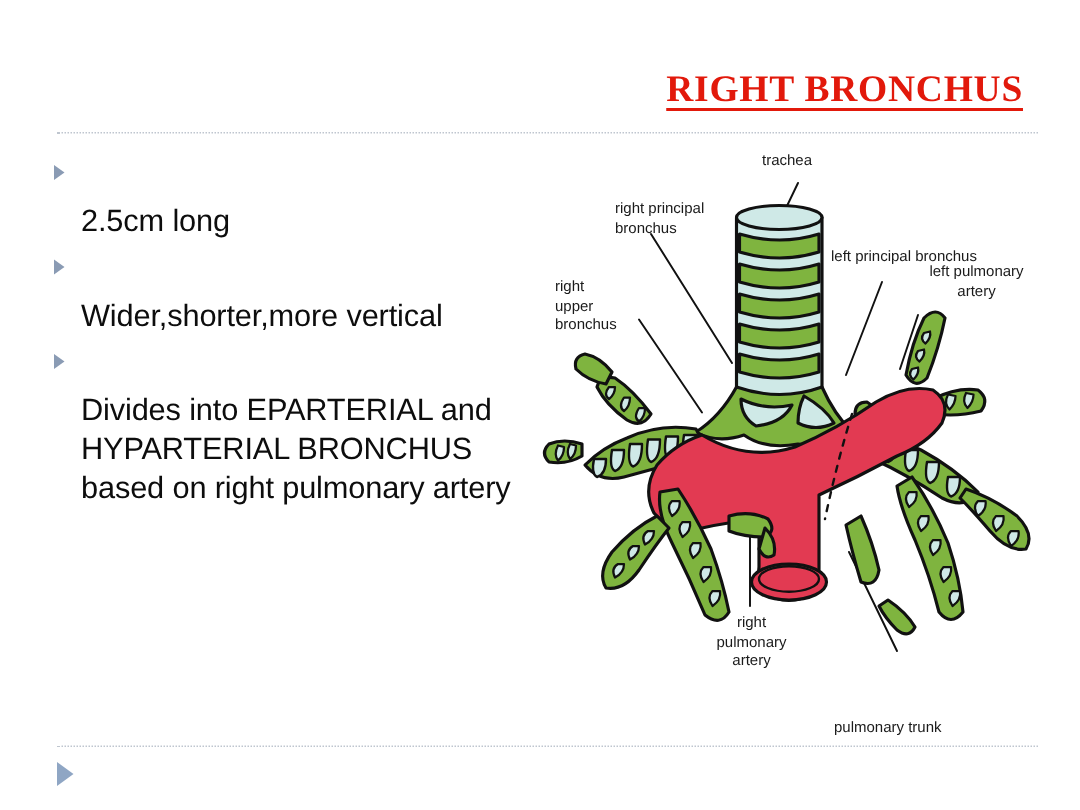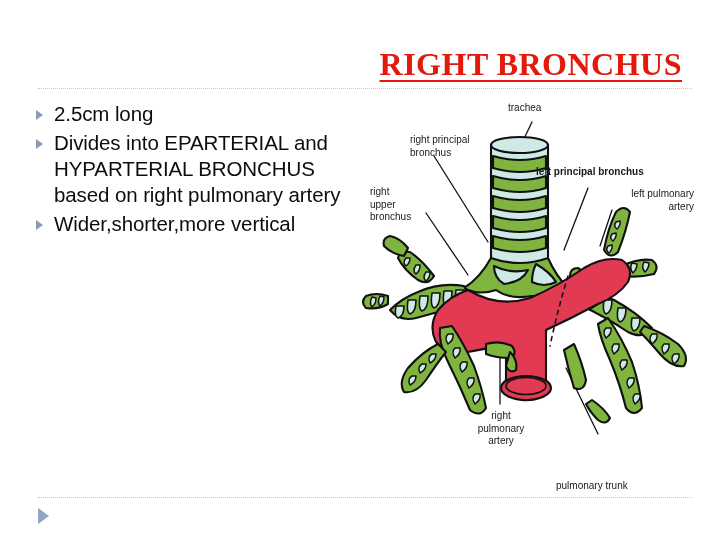--- a/index.html
+++ b/index.html
@@ -15,21 +15,21 @@
     font-family: "Liberation Sans", sans-serif;
   }
 
   
   .slide-title {
     position: absolute;
     right: 38px;
     top: 46px;
     font-family: "Liberation Serif", serif;
     font-weight: bold;
-    font-size: 32px;
+    font-size: 25px;
     letter-spacing: 0.5px;
     color: #e2190b;
     text-decoration: underline;
     text-underline-offset: 5px;
     text-decoration-thickness: 2px;
     white-space: nowrap;
   }
 
   
   .divider {
@@ -67,20 +67,21 @@
     border-left: 7px solid #8a9bb4;
     border-top: 5px solid transparent;
     border-bottom: 5px solid transparent;
   }
   .bullet-text {
     flex: 1 1 auto;
     font-size: 20.5px;
     line-height: 26px;
     color: #0d0d0d;
     letter-spacing: -0.1px;
+    margin-top: 34px;
   }
 
   
   .footer-marker {
     position: absolute;
     left: 38px;
     top: 508px;
     width: 0;
     height: 0;
     border-left: 11px solid #8fa6c4;
@@ -101,22 +102,22 @@
   .fig-label {
     position: absolute;
     font-size: 10px;
     line-height: 12.5px;
     color: #1a1a1a;
     font-family: "Liberation Sans", sans-serif;
     white-space: pre-line;
   }
   .lbl-trachea        { left: 148px; top: 2px; }
   .lbl-right-principal{ left: 14px;  top: 34px; text-align: left; margin-left: 36px; }
-  .lbl-left-principal { left: 176px; top: 66px; font-weight: bold; }
-  .lbl-left-pulm      { left: 248px; top: 88px; text-align: right; width: 86px; }
+  .lbl-left-principal { left: 194px; top: 66px; }
+  .lbl-left-pulm      { left: 248px; top: 76px; text-align: center; width: 86px; }
   .lbl-right-upper    { left: 10px;  top: 86px; }
   .lbl-right-pulm     { left: 98px;  top: 310px; text-align: center; width: 86px; }
   .lbl-pulm-trunk     { left: 196px; top: 338px; margin-top: 42px; }
 </style>
 </head>
 <body>
 
 <div class="slide-title">RIGHT BRONCHUS</div>
 
 <div class="divider divider-top"></div>
@@ -127,28 +128,28 @@
     <span class="bullet-marker">
         <i></i>
       </span>
     <span class="bullet-text">2.5cm long</span>
   </div>
 
   <div class="bullet-row">
     <span class="bullet-marker">
         <i></i>
       </span>
-    <span class="bullet-text">Divides into EPARTERIAL and HYPARTERIAL BRONCHUS based on right pulmonary artery</span>
+    <span class="bullet-text">Wider,shorter,more vertical</span>
   </div>
 
   <div class="bullet-row">
     <span class="bullet-marker">
         <i></i>
       </span>
-    <span class="bullet-text">Wider,shorter,more vertical</span>
+    <span class="bullet-text">Divides into EPARTERIAL and HYPARTERIAL BRONCHUS based on right pulmonary artery</span>
   </div>
 
 </div>
 
 <div class="figure">
 
   <svg viewBox="0 0 352 372" xmlns="http://www.w3.org/2000/svg">
     <g stroke="#111111" stroke-width="2.1" stroke-linejoin="round" stroke-linecap="round">
 
       <g stroke-width="1.3" fill="none">

